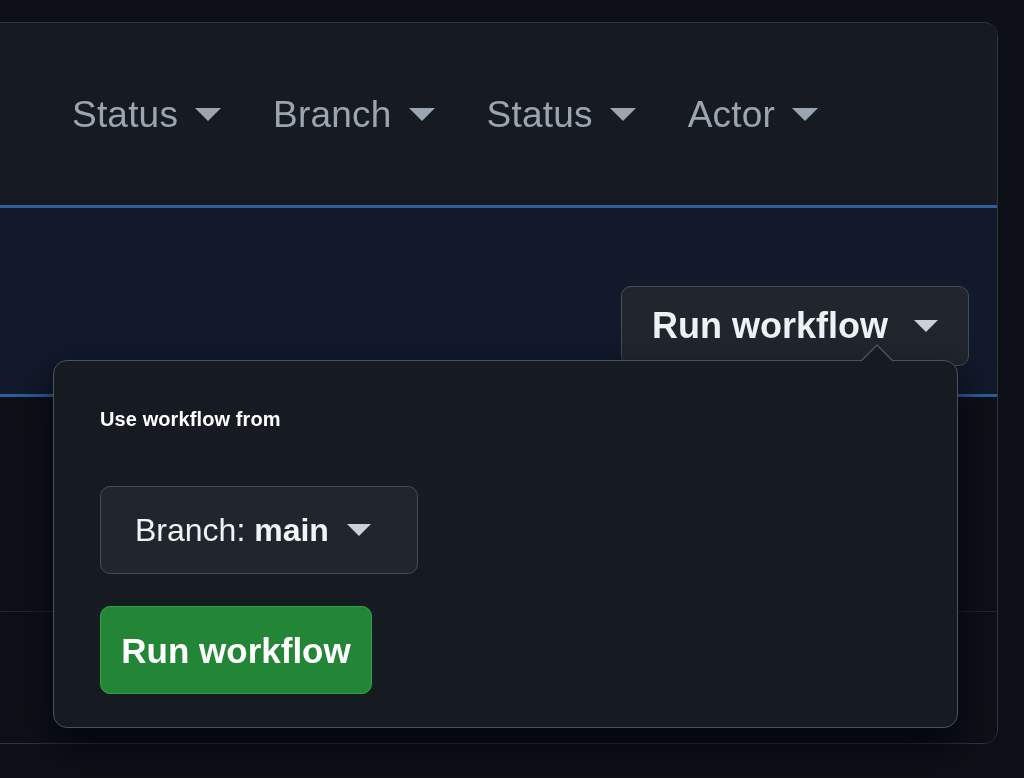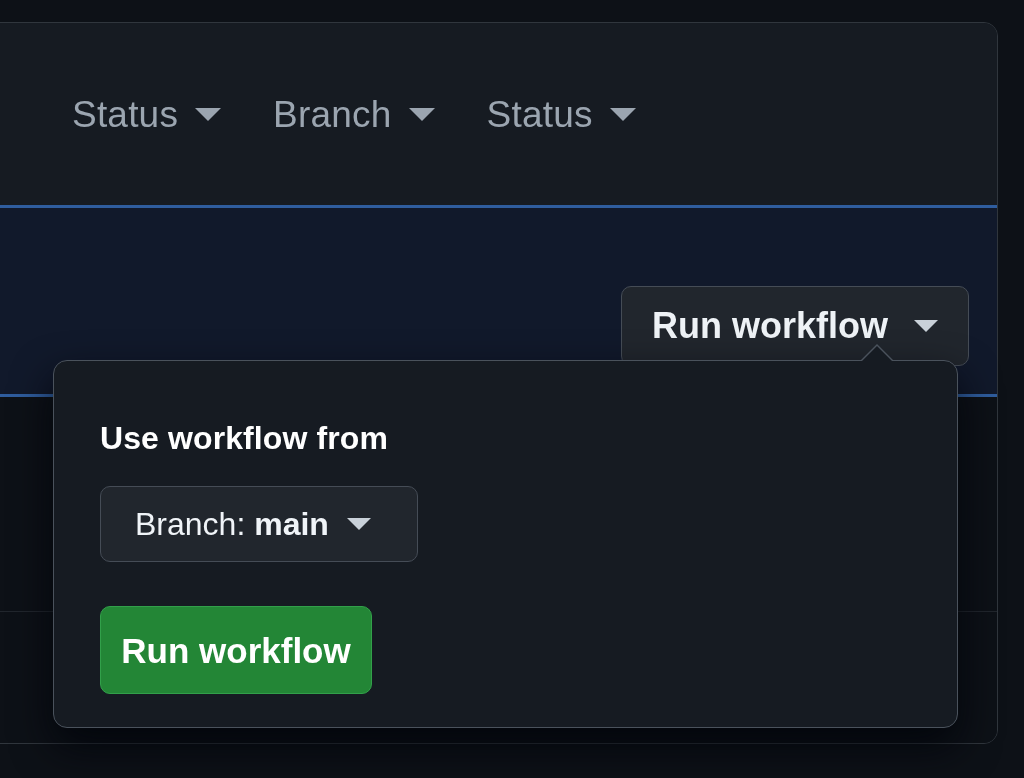--- a/index.html
+++ b/index.html
@@ -170,34 +170,34 @@
     width: 0;
     height: 0;
     border-left: 15px solid transparent;
     border-right: 15px solid transparent;
     border-bottom: 15px solid #161b22;
   }
 
   #popover-title {
     position: absolute;
     left: 46px;
-    top: 61px;
+    top: 48px;
     color: #ffffff;
-    font-size: 32px;
+    font-size: 20px;
     font-weight: 700;
     letter-spacing: 0.1px;
     line-height: 1;
   }
 
   
   #branch-select {
     position: absolute;
     left: 46px;
     top: 125px;
-    height: 76px;
+    height: 88px;
     min-width: 318px;
     background: #21262d;
     border: 1px solid #454c56;
     border-radius: 10px;
     display: inline-flex;
     align-items: center;
     gap: 18px;
     padding: 0 26px 0 34px;
     cursor: pointer;
   }
@@ -250,20 +250,24 @@
     <button class="filter-item">
       <span class="filter-label">Branch</span>
       <span class="caret"></span>
     </button>
 
     <button class="filter-item">
       <span class="filter-label">Status</span>
       <span class="caret"></span>
     </button>
 
+    <button class="filter-item">
+      <span class="filter-label">Actor</span>
+      <span class="caret"></span>
+    </button>
 
   </div>
 
   <div id="run-banner">
     <div id="run-workflow-button">
       <span class="btn-text">Run workflow</span>
       <span class="caret caret-sm"></span>
     </div>
   </div>
 

